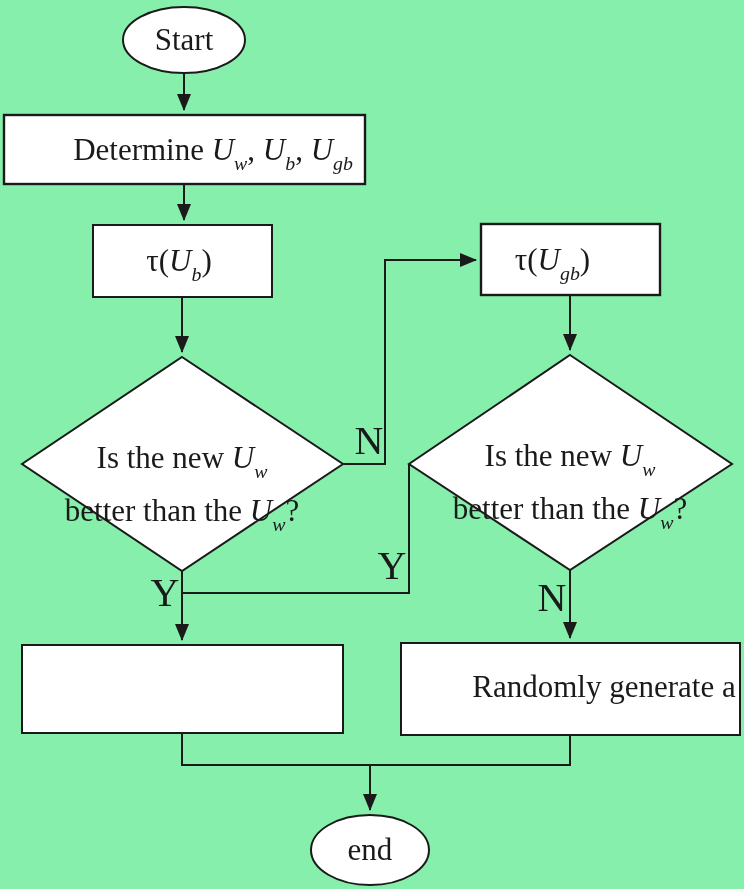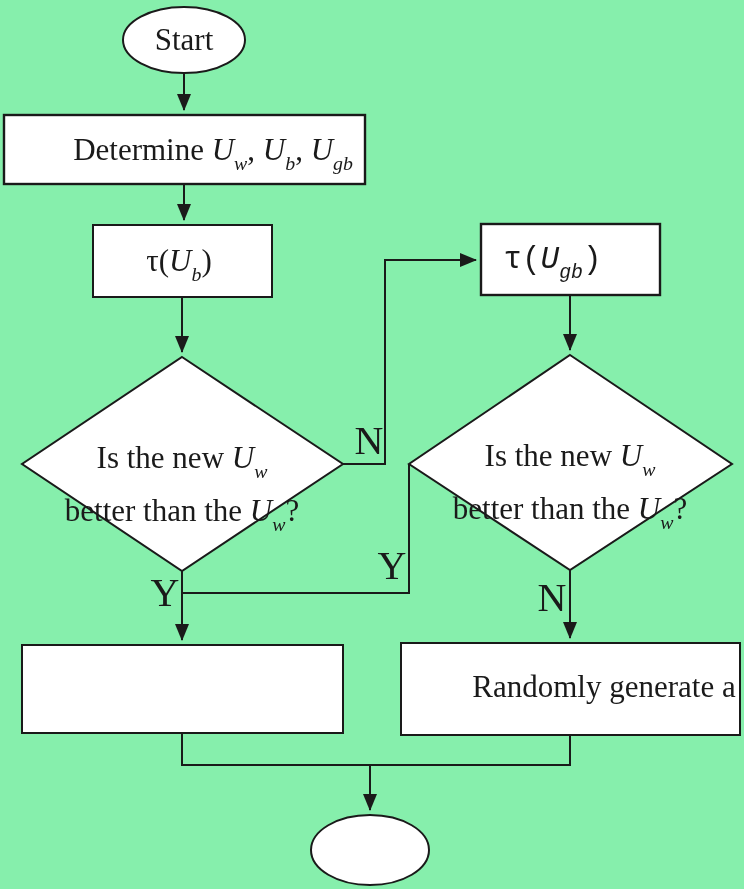--- a/index.html
+++ b/index.html
@@ -90,33 +90,34 @@
 
   <div class="node-label" style="left:5px; top:131px; width:416px;">Determine <i>U</i><sub>w</sub>, <i>U</i><sub>b</sub>, <i>U</i><sub>gb</sub></div>
 
   <div class="node-label" style="left:93px; top:242px; width:172px;">τ(<i>U</i><sub>b</sub>)</div>
 
   <div class="node-label" style="left:42px; top:423px; width:280px;">
     <span class="ln">Is the new <i>U</i><sub>w</sub></span>
     <span class="ln">better than the <i>U</i><sub>w</sub>?</span>
   </div>
 
-  <div class="node-label" style="left:481px; top:241px; width:143px;font-family:Liberation Mono, monospace;">τ(<i>U</i><sub>gb</sub>)</div>
+  <div class="node-label" style="left:481px; top:241px; width:143px;">τ(<i>U</i><sub>gb</sub>)</div>
 
   <div class="node-label" style="left:430px; top:421px; width:280px;">
     <span class="ln">Is the new <i>U</i><sub>w</sub></span>
     <span class="ln">better than the <i>U</i><sub>w</sub>?</span>
   </div>
 
   <div class="node-label" style="left:22px; top:652px; width:321px;">
   </div>
 
   <div class="node-label" style="left:401px; top:652px; width:406px;">
     <span class="ln">Randomly generate a</span>
   </div>
 
+  <div class="node-label" style="left:310px; top:831px; width:120px;">end</div>
 
   <div class="edge-label" style="left:347px; top:421px;">N</div>
   <div class="edge-label" style="left:143px; top:573px;">Y</div>
   <div class="edge-label" style="left:370px; top:546px;">Y</div>
   <div class="edge-label" style="left:530px; top:578px;">N</div>
 
 </div>
 
 </body></html>

